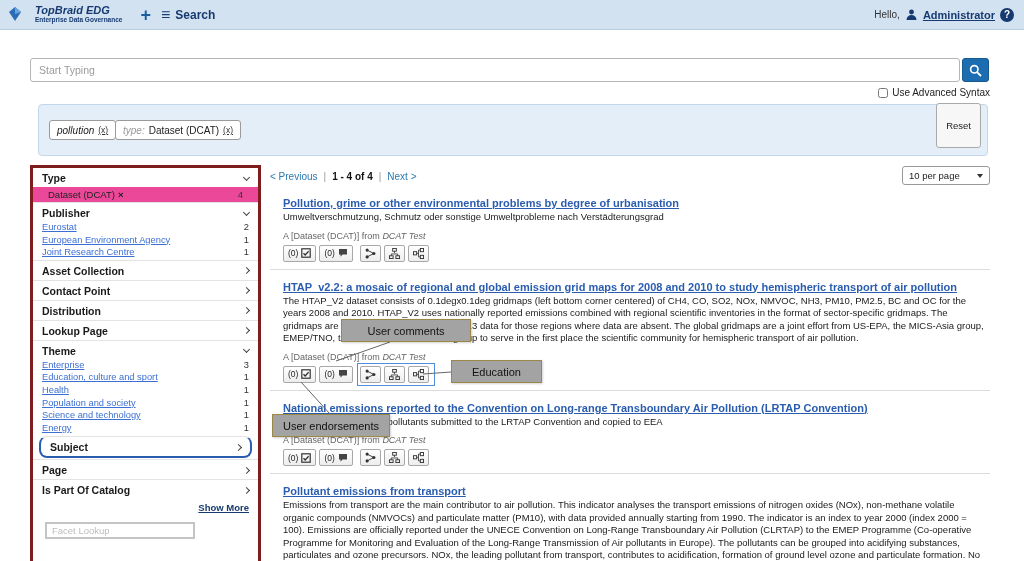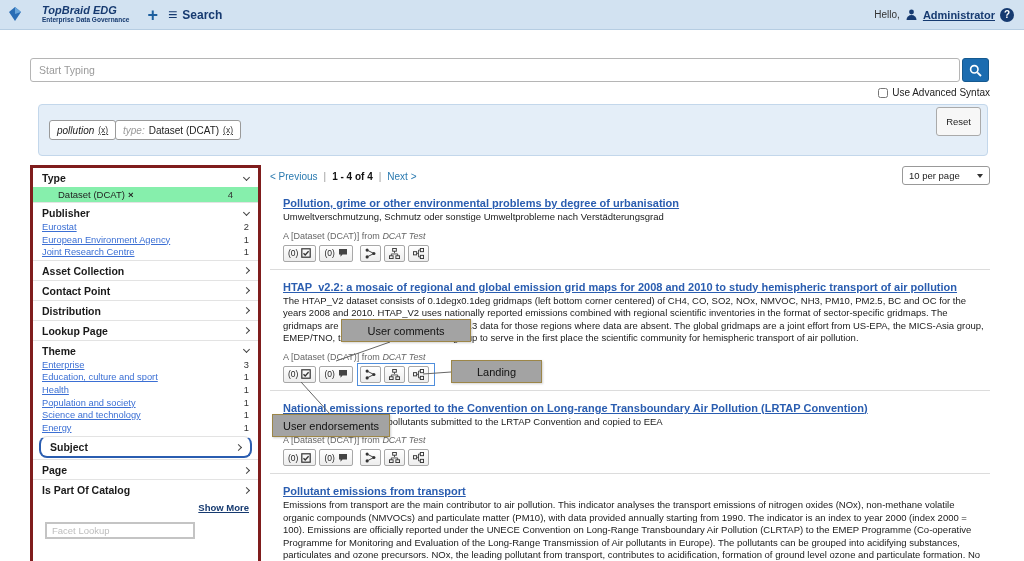--- a/index.html
+++ b/index.html
@@ -4,21 +4,21 @@
 <style>
   * { margin:0; padding:0; box-sizing:border-box; }
   html,body { width:1024px; height:561px; overflow:hidden; }
   body { position:relative; background:#fff; font-family:"Liberation Sans", sans-serif; color:#222; }
   button { font-family:inherit; cursor:pointer; }
   input { font-family:inherit; }
 
   
   .header { position:absolute; top:0; left:0; width:1024px; height:30px; background:#d2e2f1;
             border-bottom:1px solid #b6cde2; display:flex; align-items:center; z-index:10; }
-  .brand { display:flex; align-items:center; gap:19px; margin-left:7px; cursor:pointer; }
+  .brand { display:flex; align-items:center; gap:12px; margin-left:7px; cursor:pointer; }
   .brand-text { display:flex; flex-direction:column; line-height:1.05; }
   .brand-name { font-size:11px; font-weight:bold; font-style:italic; color:#163a70; }
   .brand-sub { font-size:6.5px; font-weight:bold; color:#163a70; }
   .plus-btn { margin-left:18px; font-size:18px; font-weight:bold; color:#1d5f9e; line-height:1; cursor:pointer; }
   .menu-btn { margin-left:10px; font-size:16px; font-weight:bold; color:#163a70; line-height:1; cursor:pointer; }
   .nav-search { margin-left:5px; font-size:12px; font-weight:bold; color:#163a70; cursor:pointer; }
   .header-right { margin-left:auto; display:flex; align-items:center; gap:5px; margin-right:10px; }
   .greeting { font-size:10px; color:#333; }
   .user-link { font-size:11px; font-weight:bold; color:#163a70; text-decoration:underline; cursor:pointer; }
   .help-btn { width:14px; height:14px; border-radius:50%; background:#163a70; color:#fff; font-size:10px;
@@ -38,34 +38,34 @@
   .chips-panel { position:absolute; left:38px; top:104px; width:950px; height:52px; background:#e4eef8;
                  border:1px solid #c3d7eb; border-radius:4px; }
   .chip { position:absolute; top:15px; background:#fff; border:1px solid #9a9a9a; border-radius:3px; height:20px;
           display:flex; align-items:center; padding:0 7px; font-size:10px; gap:4px; cursor:pointer;justify-content:center; }
   .chip1 { left:10px; }
   .chip2 { left:76px; }
   .chip-prefix { color:#999; font-style:italic; }
   .chip-label-italic { font-style:italic; color:#222; }
   .chip-label { color:#222; }
   .chip-remove { font-size:8.5px; color:#333; text-decoration:underline; }
-  .reset-btn { position:absolute; right:6px; bottom:19px; font-size:9.5px; padding:8px 9px; background:#f7f7f7;
+  .reset-btn { position:absolute; right:6px; bottom:7px; font-size:9.5px; padding:16px 9px; background:#f7f7f7;
                border:1px solid #aaa; border-radius:3px; color:#222; }
 
   
   .facet-panel { position:absolute; left:30px; top:165px; width:231px; height:460px; border:3px solid #7f1d1d;
                  background:#fff; overflow:hidden; }
   .facet-section + .facet-section { border-top:1px solid #e3e3e3; }
   .facet-header { display:flex; align-items:center; justify-content:space-between; padding:4px 9px 3px 9px; cursor:pointer; }
   .facet-title { font-size:10.5px; font-weight:bold; color:#1a1a1a; }
   .chev { width:5px; height:5px; border-right:1.6px solid #444; border-bottom:1.6px solid #444; display:inline-block; }
   .chev.down { transform:rotate(45deg); margin-top:-2px; }
   .chev.right { transform:rotate(-45deg); }
-  .facet-selected { display:flex; justify-content:space-between; align-items:center; background:#86efac;
-                    padding:2px 25px; font-size:9.5px; cursor:pointer; }
+  .facet-selected { display:flex; justify-content:space-between; align-items:center; background:#ec4899;
+                    padding:2px 15px; font-size:9.5px; cursor:pointer; }
   .facet-selected .x { font-weight:bold; margin-left:3px; }
   .facet-item { display:flex; justify-content:space-between; align-items:center; padding:0 9px 1px 9px;
                 font-size:9.3px; line-height:1.25; }
   .facet-link { color:#3b6fd4; text-decoration:underline; cursor:pointer; }
   .facet-count { color:#333; }
   .subject-row { border:2px solid #2a5db0; border-radius:8px; margin:1px 6px; }
   .show-more { text-align:right; padding:3px 9px 2px 9px; font-size:9.5px; font-weight:bold; color:#163a70;
                text-decoration:underline; cursor:pointer; }
   .facet-lookup { margin:7px 0 0 12px; width:150px; height:17px; border:2px solid #c4c4c4; font-size:9.5px;
                   padding:0 5px; color:#333; }
@@ -473,19 +473,19 @@
     </div>
   </div>
 
   <div class="result">
     <a class="result-title">Pollutant emissions from transport</a>
     <div class="result-desc">Emissions from transport are the main contributor to air pollution. This indicator analyses the transport emissions of nitrogen oxides (NOx), non-methane volatile organic compounds (NMVOCs) and particulate matter (PM10), with data provided annually starting from 1990. The indicator is an index to year 2000 (index 2000 = 100). Emissions are officially reported under the UNECE Convention on Long-Range Transboundary Air Pollution (CLRTAP) to the EMEP Programme (Co-operative Programme for Monitoring and Evaluation of the Long-Range Transmission of Air pollutants in Europe). The pollutants can be grouped into acidifying substances, particulates and ozone precursors. NOx, the leading pollutant from transport, contributes to acidification, formation of ground level ozone and particulate formation. No specific emission reduction target or objective exists</div>
   </div>
 </div>
 
 <div class="callout comments">User comments</div>
-<div class="callout diagrams">Landing</div>
+<div class="callout diagrams">Education</div>
 <div class="callout endorsements">User endorsements</div>
 <svg class="connectors" width="1024" height="561">
   <line x1="390" y1="342" x2="336" y2="361" stroke="#666" stroke-width="1"></line>
   <line x1="451" y1="372" x2="423" y2="374" stroke="#666" stroke-width="1"></line>
   <line x1="330" y1="414" x2="301" y2="382" stroke="#666" stroke-width="1"></line>
 </svg>
 
 </body></html>

